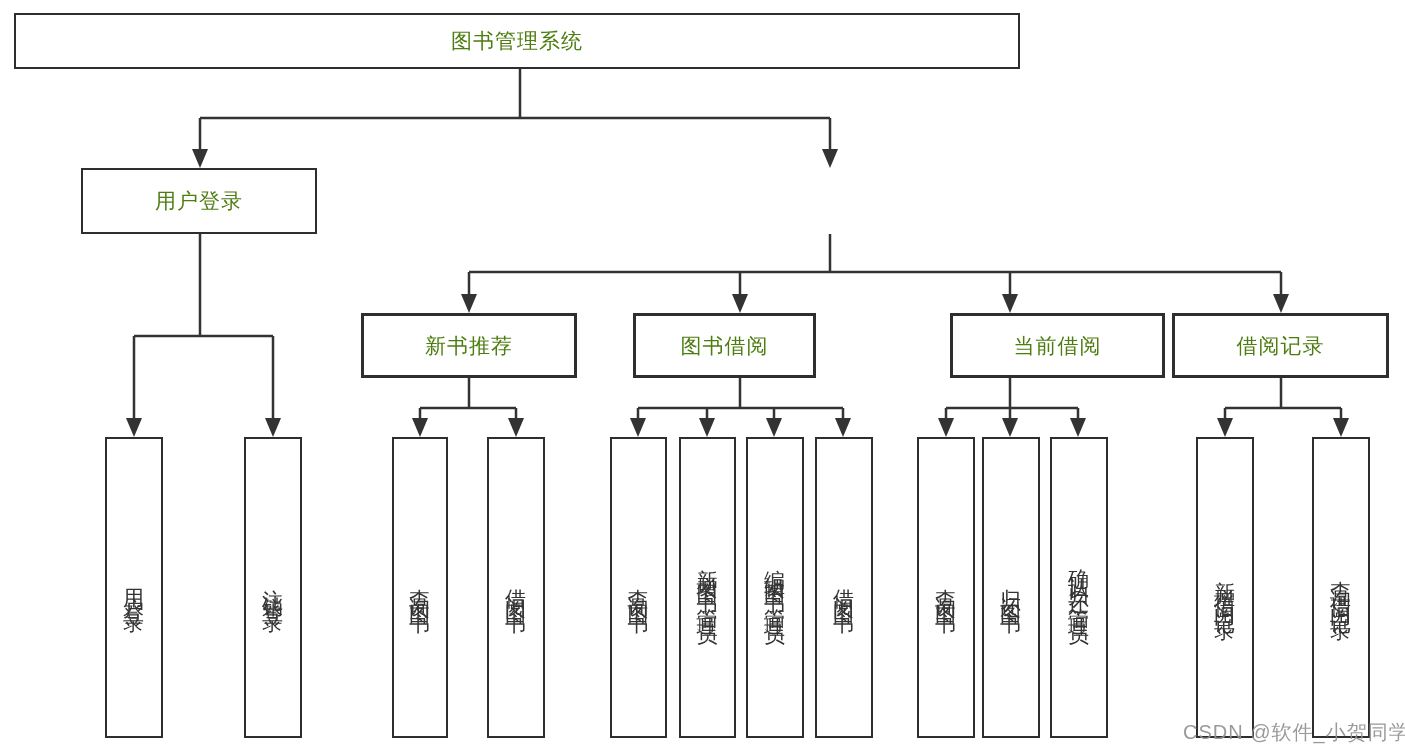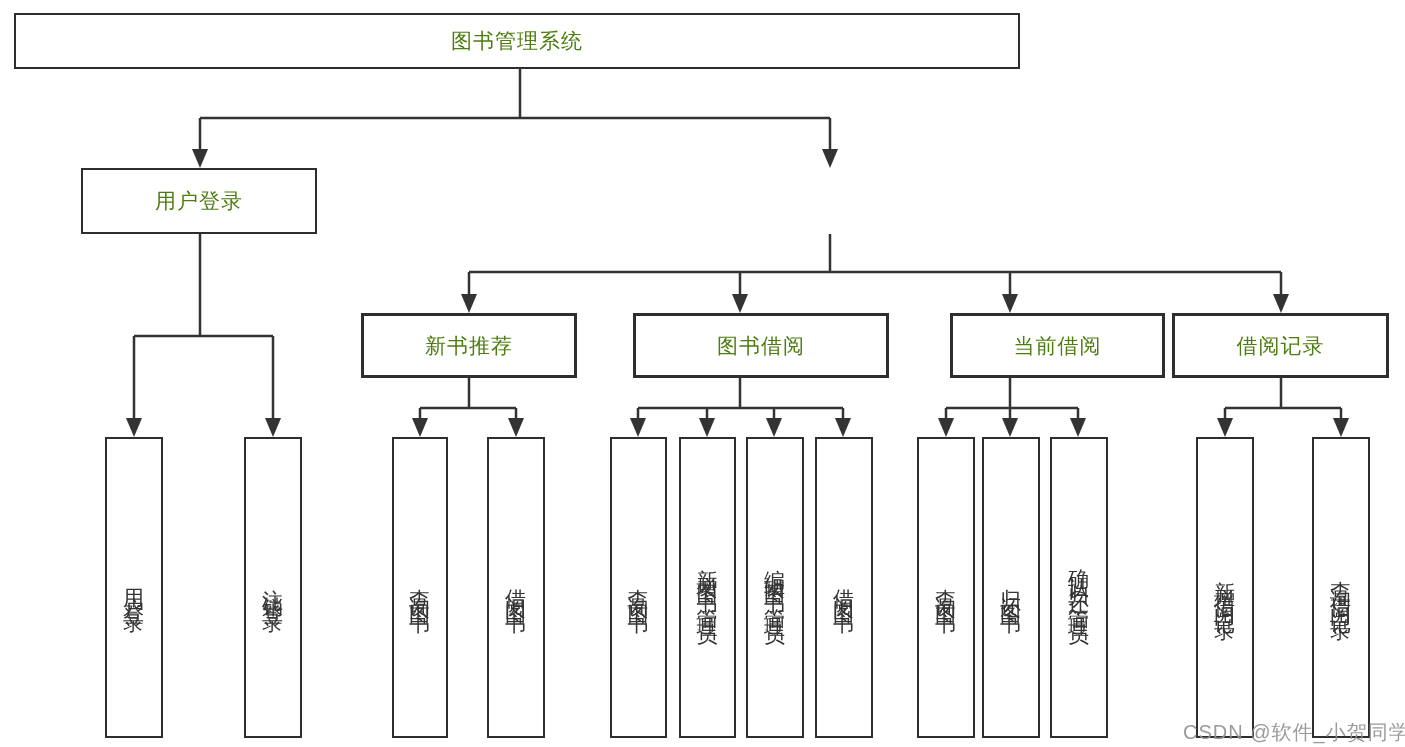--- a/index.html
+++ b/index.html
@@ -117,21 +117,21 @@
     <span>图书管理系统</span>
   </div>
 
   <div class="hnode" style="left:81px; top:168px; width:236px; height:66px;">
     <span>用户登录</span>
   </div>
 
   <div class="hnode thick" style="left:361px; top:313px; width:216px; height:65px;">
     <span>新书推荐</span>
   </div>
-  <div class="hnode thick" style="left:633px; top:313px; width:256px; height:65px;">
+  <div class="hnode thick" style="left:633px; top:313px; width:183px; height:65px;">
     <span>图书借阅</span>
   </div>
   <div class="hnode thick" style="left:902px; top:313px; width:215px; height:65px;margin-left:48px;">
     <span>当前借阅</span>
   </div>
   <div class="hnode thick" style="left:1172px; top:313px; width:217px; height:65px;">
     <span>借阅记录</span>
   </div>
 
   <div class="vnode" style="left:105px; width:58px;">

